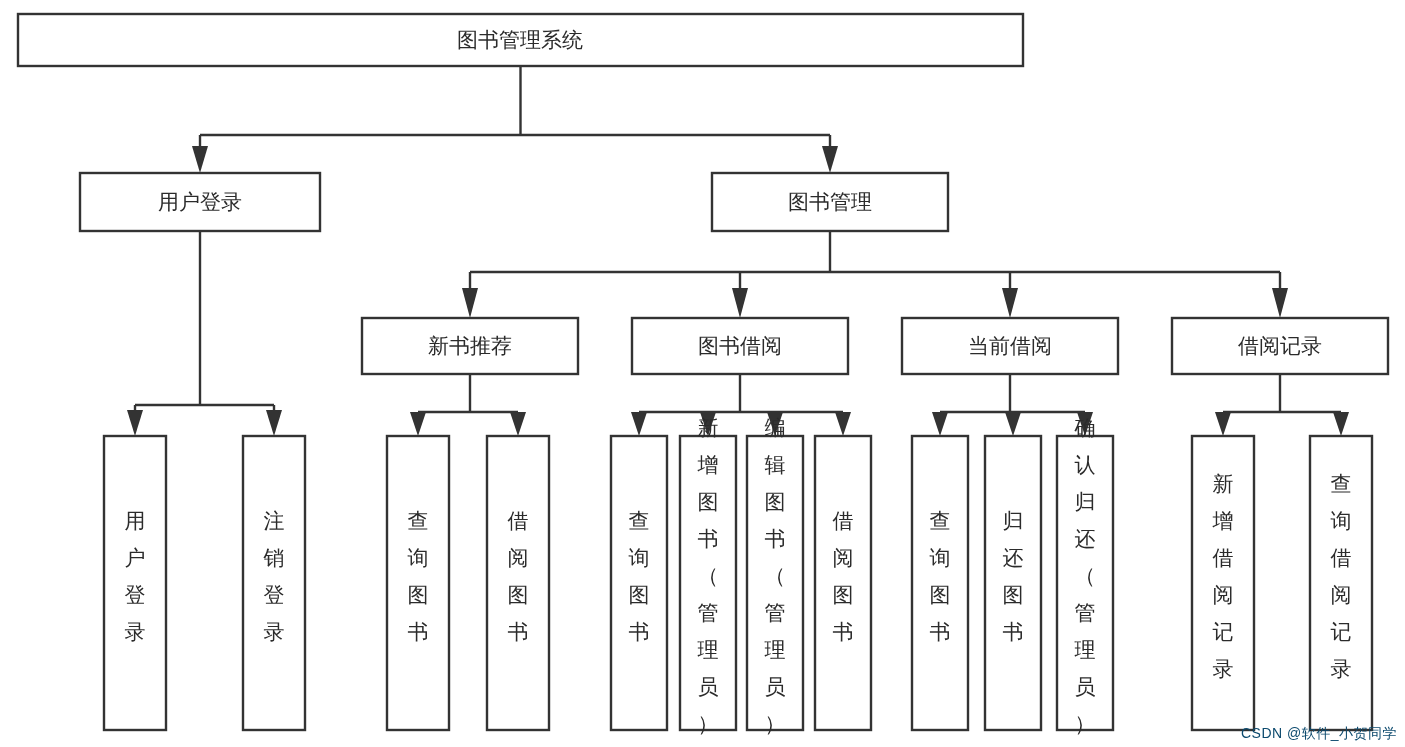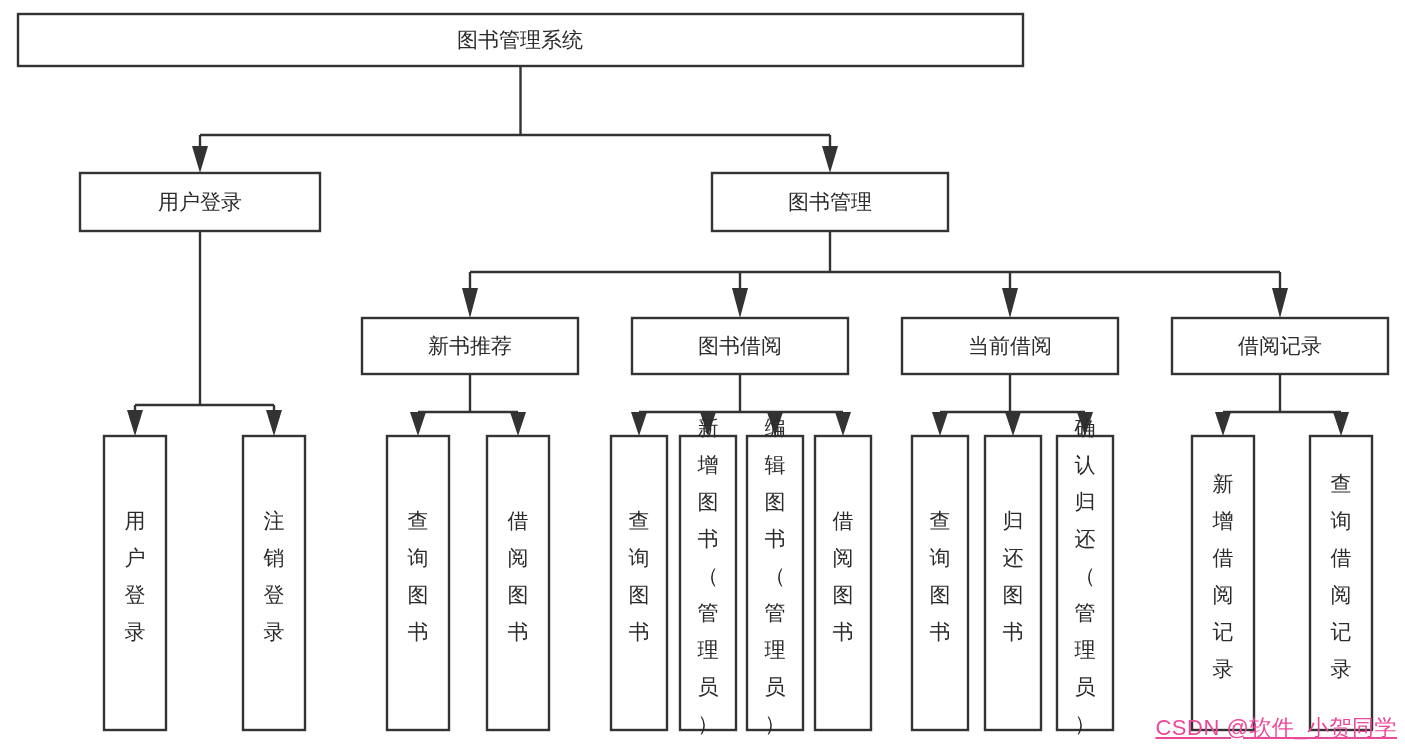--- a/index.html
+++ b/index.html
@@ -54,27 +54,26 @@
   }
   .arrow-head {
     fill: #333333;
     stroke: none;
   }
   .watermark {
     position: absolute;
     right: 8px;
     bottom: 4px;
     font-family: "Liberation Sans", "DejaVu Sans", sans-serif;
-    font-size: 22px;
-    color: #ec4899;
+    font-size: 14px;
+    color: #0c4a6e;
     letter-spacing: 0.5px;
     user-select: none;
     pointer-events: none;
     white-space: nowrap;
-    text-decoration: underline;
   }
 </style>
 </head>
 <body>
 
 <div id="diagram-root">
 
   <svg id="tree-svg" viewBox="0 0 1405 747" xmlns="http://www.w3.org/2000/svg">
 
     <g>

